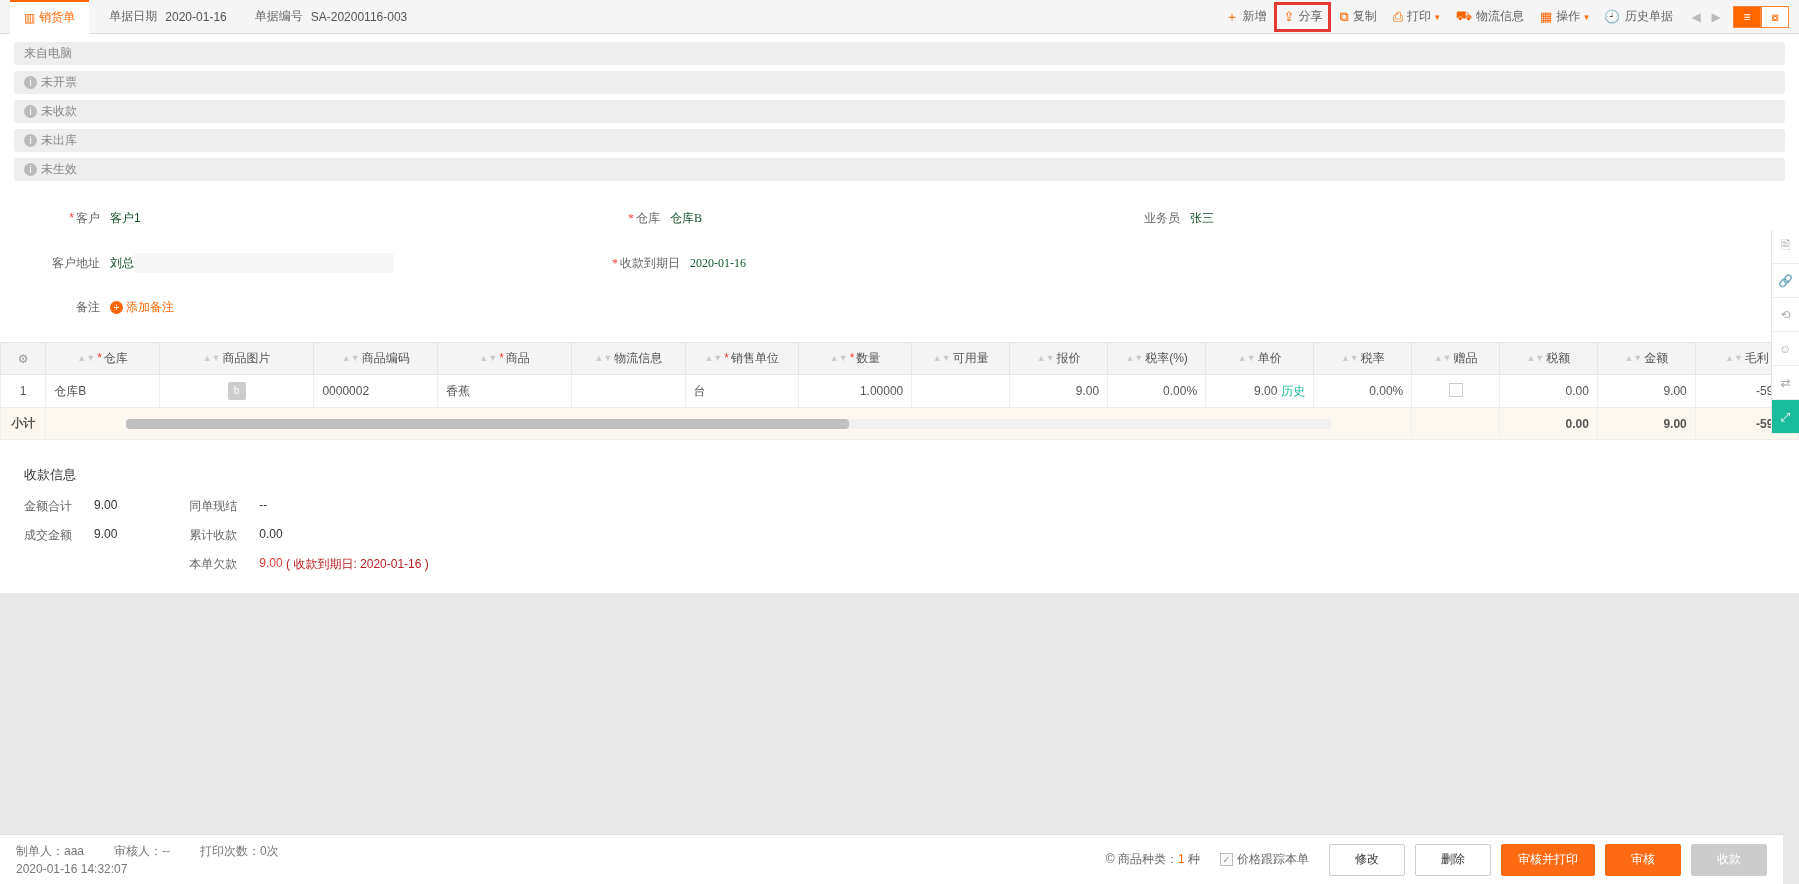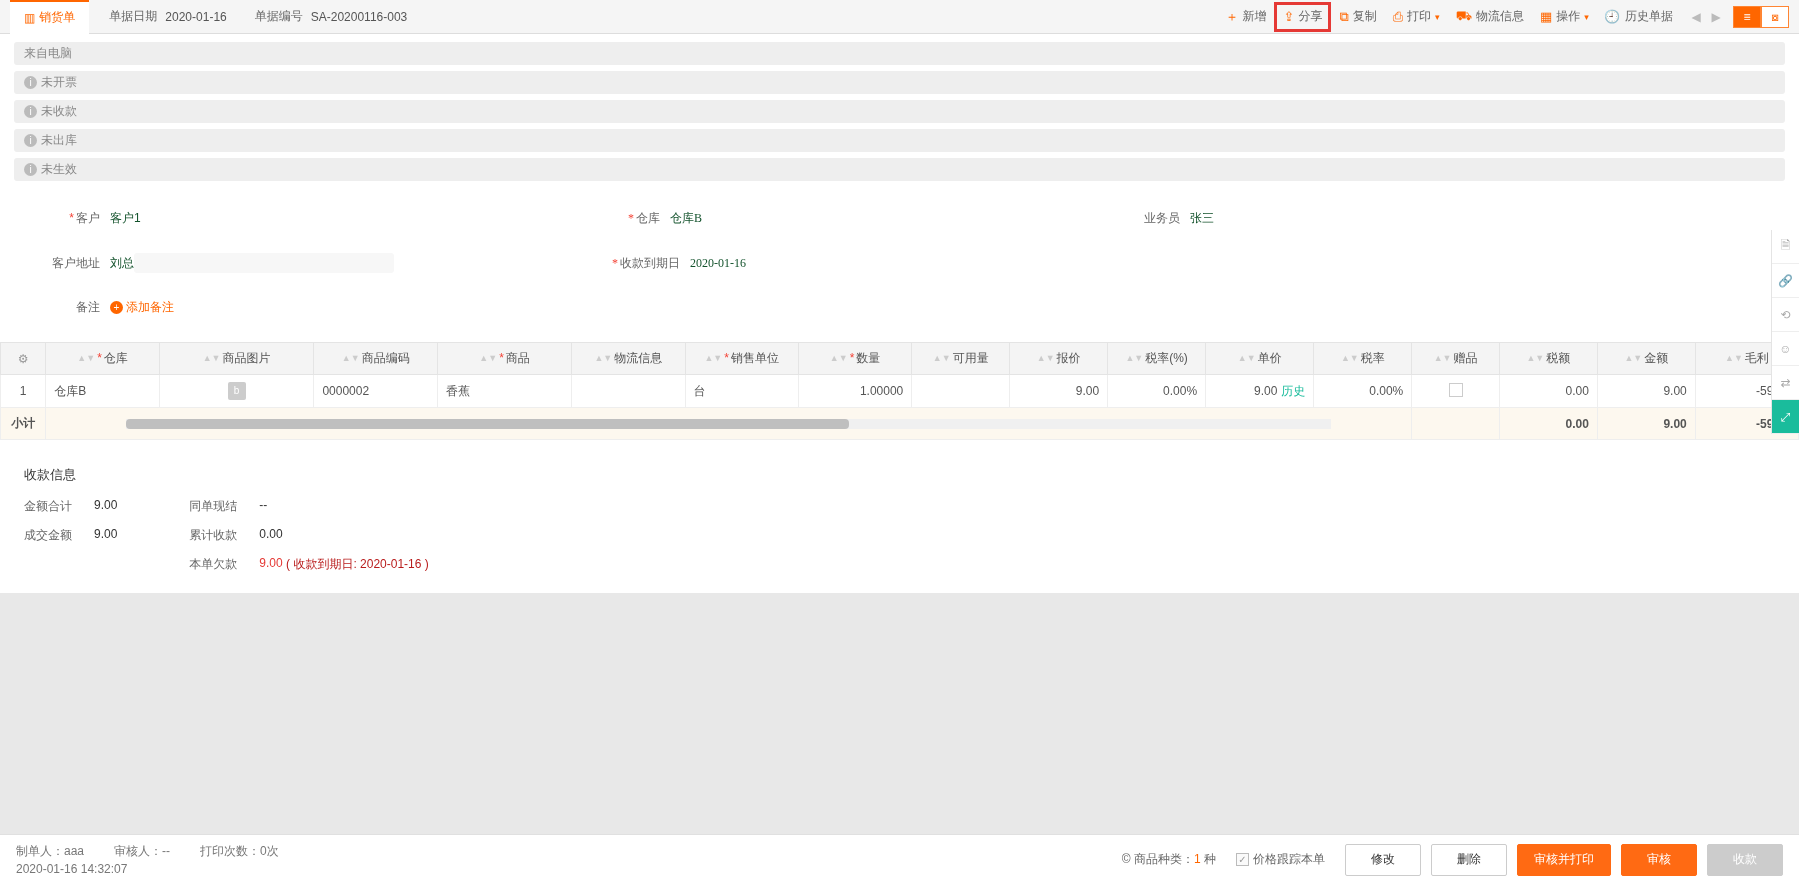--- a/index.html
+++ b/index.html
@@ -67,21 +67,21 @@
   .pay-item .pv { color: #333; }
   .pay-item .pv.red { color: #e53935; }
   .due-note { color: #b91c1c; }
 
   
   .right-rail { position: absolute; right: 0; top: 230px; width: 28px; background: #fff; border-left: 1px solid #e4e4e4; display: flex; flex-direction: column; }
   .rail-btn { height: 34px; display: flex; align-items: center; justify-content: center; color: #aaa; cursor: pointer; border-bottom: 1px solid #eee; }
   .rail-btn.accent { background: #1abc9c; color: #fff; }
 
   
-  .footer { position: absolute; bottom: 0; left: 0; right: 0; height: 50px; background: #fff; border-top: 1px solid #e0e0e0; display: flex; align-items: center; padding: 0 16px; }
+  .footer { position: absolute; bottom: 0; left: 0; right: 16px; height: 50px; background: #fff; border-top: 1px solid #e0e0e0; display: flex; align-items: center; padding: 0 16px; }
   .footer-left { color: #777; line-height: 1.5; }
   .footer-left .row1 { display: flex; gap: 30px; }
   .footer-center { margin-left: auto; display: flex; align-items: center; gap: 20px; color: #666; }
   .footer-center .cnt { color: #ff6600; }
   .chkbox { width: 13px; height: 13px; border: 1px solid #bbb; display: inline-flex; align-items: center; justify-content: center; background: #fafafa; color: #999; font-size: 10px; margin-right: 4px; }
   .footer-buttons { display: flex; gap: 10px; margin-left: 20px; }
   .btn { min-width: 76px; height: 32px; border: 1px solid #ccc; background: #fff; display: flex; align-items: center; justify-content: center; cursor: pointer; border-radius: 2px; padding: 0 16px; }
   .btn.primary { background: #ff6a13; border-color: #ff6a13; color: #fff; }
   .btn.disabled { background: #ccc; border-color: #ccc; color: #fff; cursor: default; }
 

